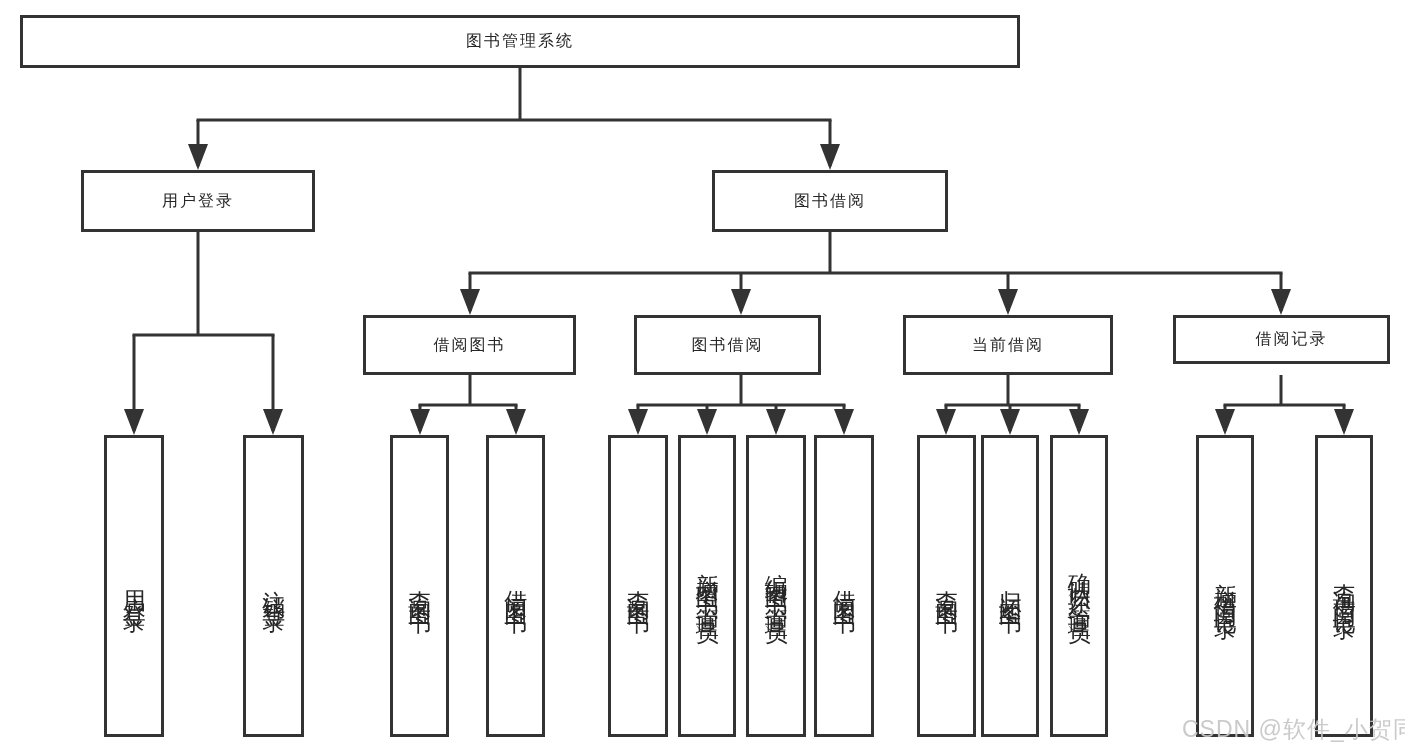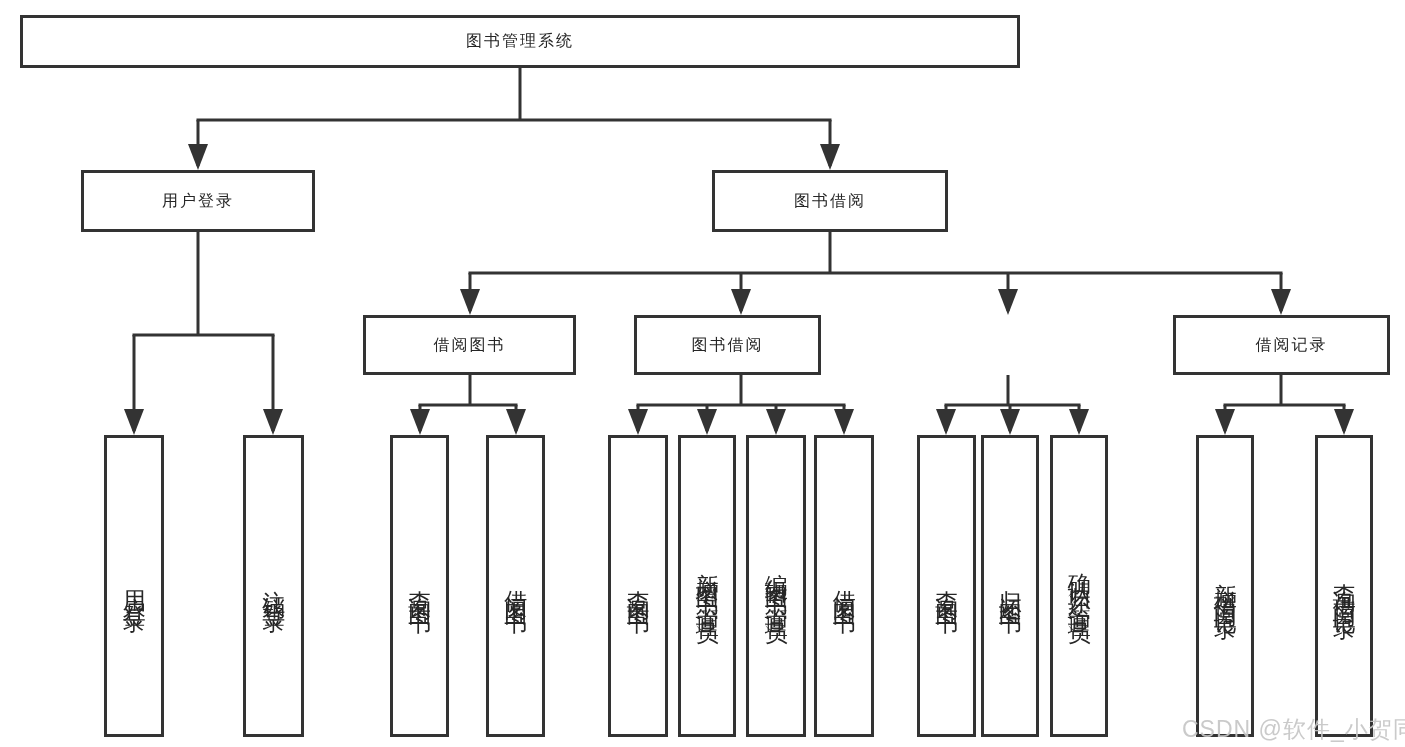--- a/index.html
+++ b/index.html
@@ -129,21 +129,22 @@
     </g>
   </svg>
 
   <div class="node" style="left:20px; top:15px; width:1000px; height:53px;">图书管理系统</div>
 
   <div class="node" style="left:81px; top:170px; width:234px; height:62px;">用户登录</div>
   <div class="node" style="left:712px; top:170px; width:236px; height:62px;">图书借阅</div>
 
   <div class="node" style="left:363px; top:315px; width:213px; height:60px;">借阅图书</div>
   <div class="node" style="left:634px; top:315px; width:187px; height:60px;">图书借阅</div>
-  <div class="node" style="left:1173px; top:315px; width:217px; height:60px;padding-left:20px;">借阅记录</div>
+  <div class="node" style="left:903px; top:315px; width:210px; height:60px;">当前借阅</div>
+  <div class="node" style="left:1173px; top:315px; width:217px; height:49px;padding-left:20px;">借阅记录</div>
 
   <div class="node leaf" style="left:104px; top:435px; width:60px; height:302px;">用户登录</div>
   <div class="node leaf" style="left:243px; top:435px; width:61px; height:302px;">注销登录</div>
 
   <div class="node leaf" style="left:390px; top:435px; width:59px; height:302px;">查询图书</div>
   <div class="node leaf" style="left:486px; top:435px; width:59px; height:302px;">借阅图书</div>
 
   <div class="node leaf" style="left:608px; top:435px; width:60px; height:302px;">查询图书</div>
   <div class="node leaf" style="left:678px; top:435px; width:58px; height:302px;">新增图书（管理员）</div>
   <div class="node leaf" style="left:746px; top:435px; width:60px; height:302px;">编辑图书（管理员）</div>

